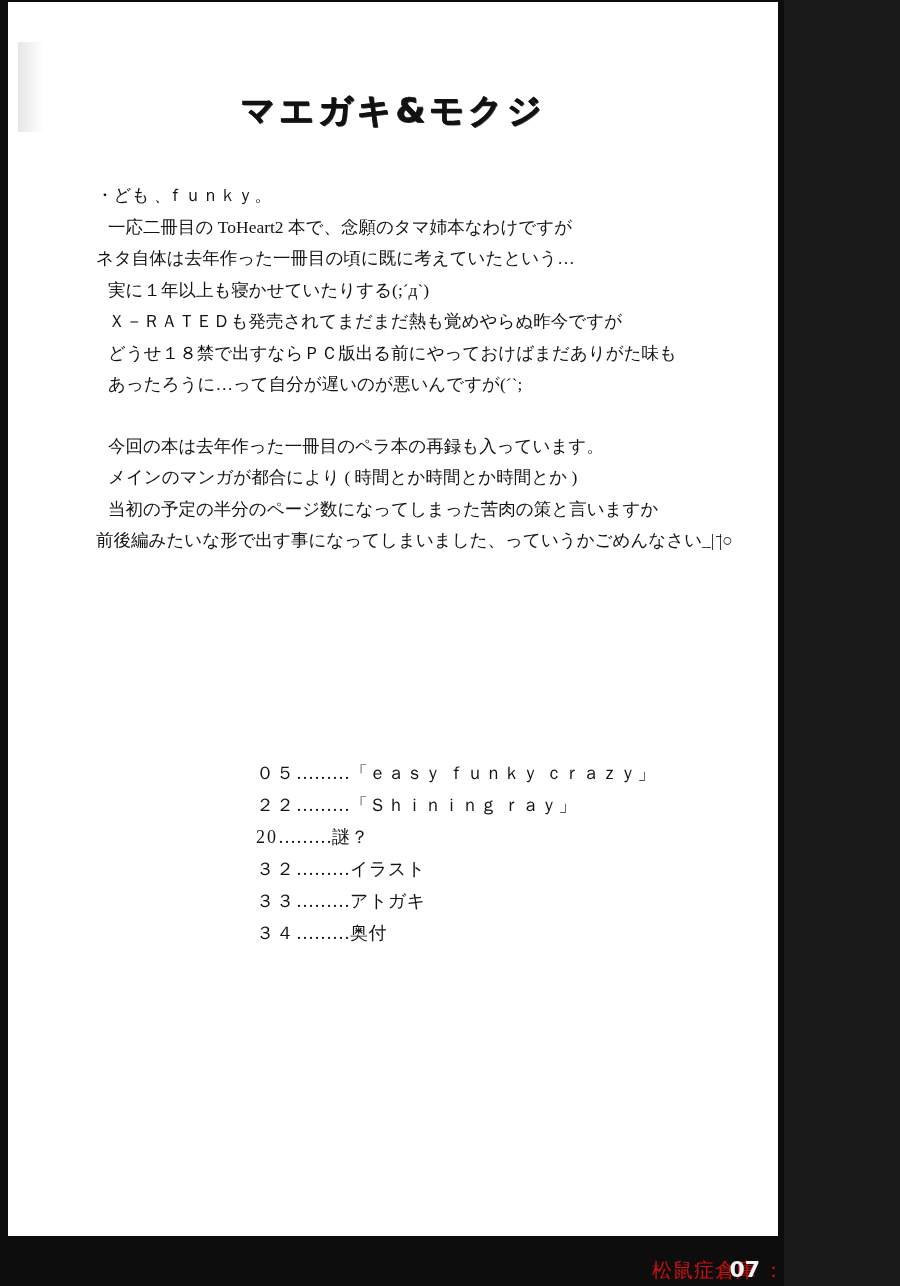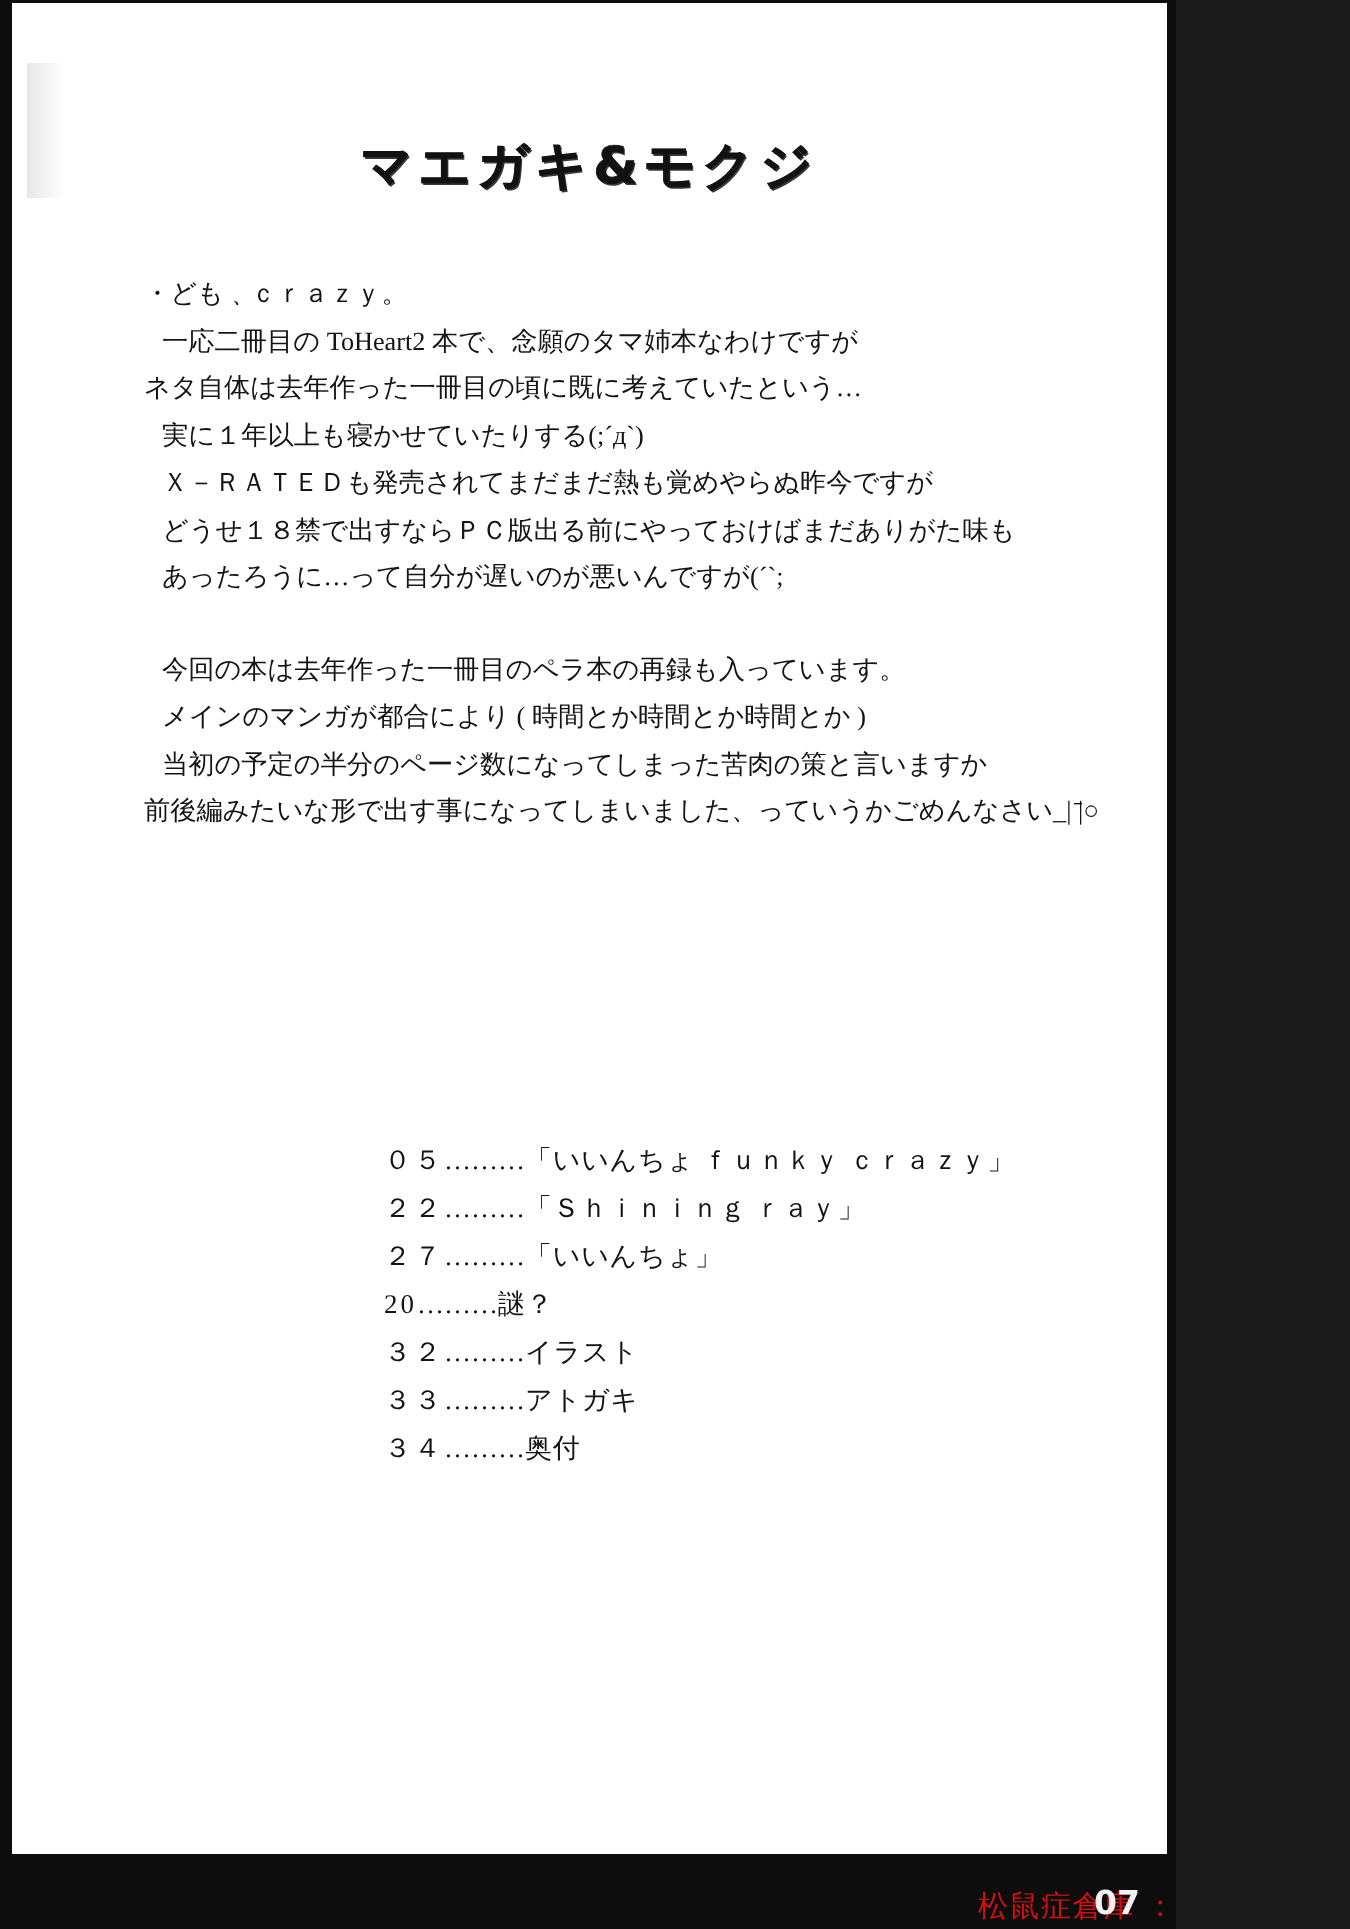--- a/index.html
+++ b/index.html
@@ -119,38 +119,37 @@
 </head>
 <body>
 
 <div class="page">
 
   <div class="corner-smudge"></div>
 
   <div class="title">マエガキ&amp;モクジ</div>
 
   <div class="intro">
-    <div class="line bullet">・ども﹑ｃｒａｚｙ。</div>
+    <div class="line bullet">・ども﹑ｆｕｎｋｙ。</div>
     <div class="line indent">一応二冊目の ToHeart2 本で、念願のタマ姉本なわけですが</div>
     <div class="line">ネタ自体は去年作った一冊目の頃に既に考えていたという…</div>
     <div class="line indent">実に１年以上も寝かせていたりする(;´д`)</div>
     <div class="line indent">Ｘ－ＲＡＴＥＤも発売されてまだまだ熱も覚めやらぬ昨今ですが</div>
     <div class="line indent">どうせ１８禁で出すならＰＣ版出る前にやっておけばまだありがた味も</div>
     <div class="line indent">あったろうに…って自分が遅いのが悪いんですが(´`;</div>
     <div class="gap"></div>
     <div class="line indent">今回の本は去年作った一冊目のペラ本の再録も入っています。</div>
     <div class="line indent">メインのマンガが都合により ( 時間とか時間とか時間とか )</div>
     <div class="line indent">当初の予定の半分のページ数になってしまった苦肉の策と言いますか</div>
     <div class="line">前後編みたいな形で出す事になってしまいました、っていうかごめんなさい_| ̄|○</div>
   </div>
 
   <div class="toc">
-    <div class="row"><span class="num">０５</span><span class="dots">………</span><span>「いいんちょ ｆｕｎｋｙ ｃｒａｚｙ」</span></div>
+    <div class="row"><span class="num">０５</span><span class="dots">………</span><span>「ｅａｓｙ ｆｕｎｋｙ ｃｒａｚｙ」</span></div>
     <div class="row"><span class="num">２２</span><span class="dots">………</span><span>「Ｓｈｉｎｉｎｇ ｒａｙ」</span></div>
-    <div class="row"><span class="num">２７</span><span class="dots">………</span><span>「いいんちょ」</span></div>
     <div class="row"><span class="num">20</span><span class="dots">………</span><span>謎？</span></div>
     <div class="row"><span class="num">３２</span><span class="dots">………</span><span>イラスト</span></div>
     <div class="row"><span class="num">３３</span><span class="dots">………</span><span>アトガキ</span></div>
     <div class="row"><span class="num">３４</span><span class="dots">………</span><span>奥付</span></div>
   </div>
 
   <div class="bottom-band"></div>
   <div class="watermark">松鼠症倉庫 ： Ahri8.com</div>
   <div class="pagenum">07</div>
 

